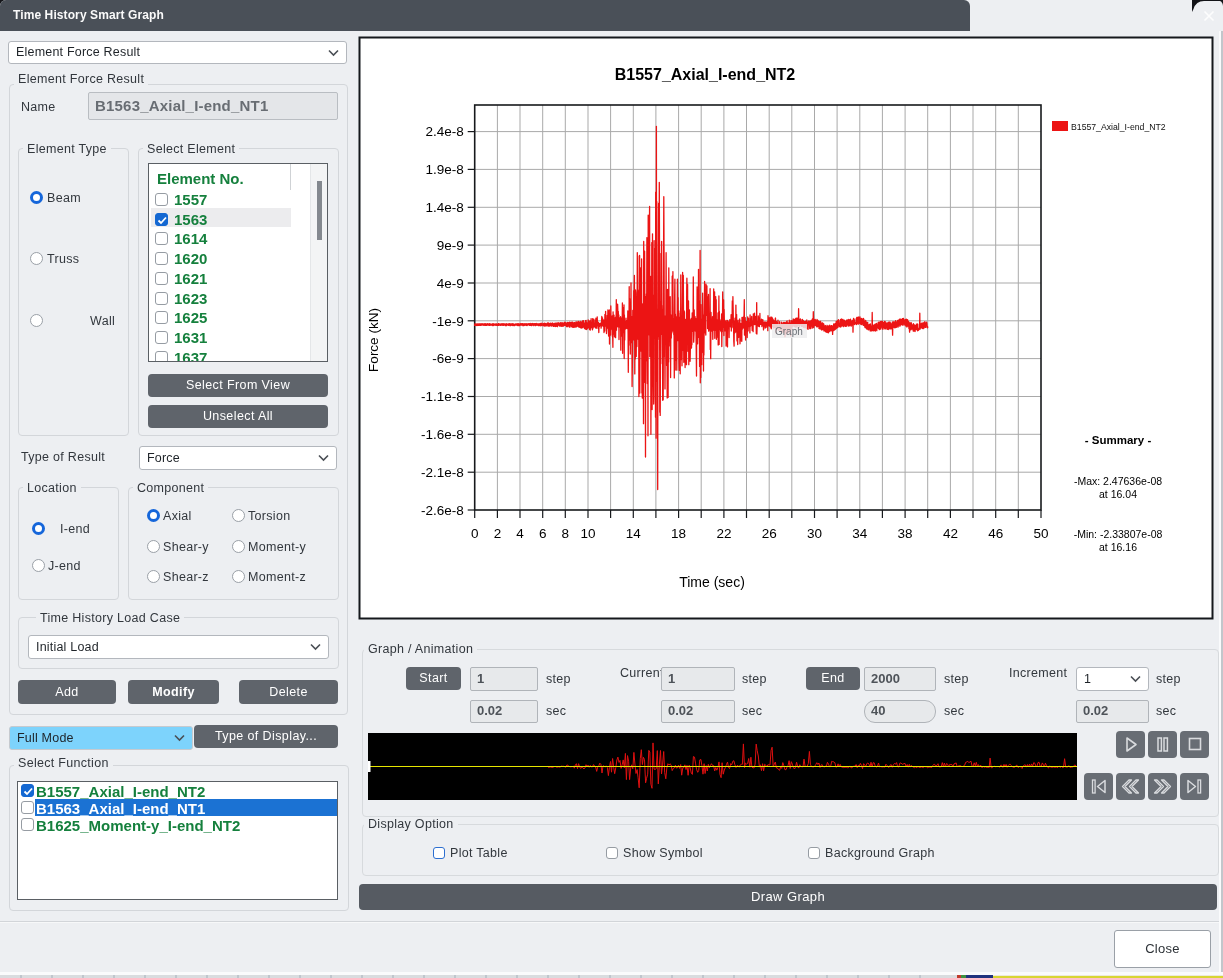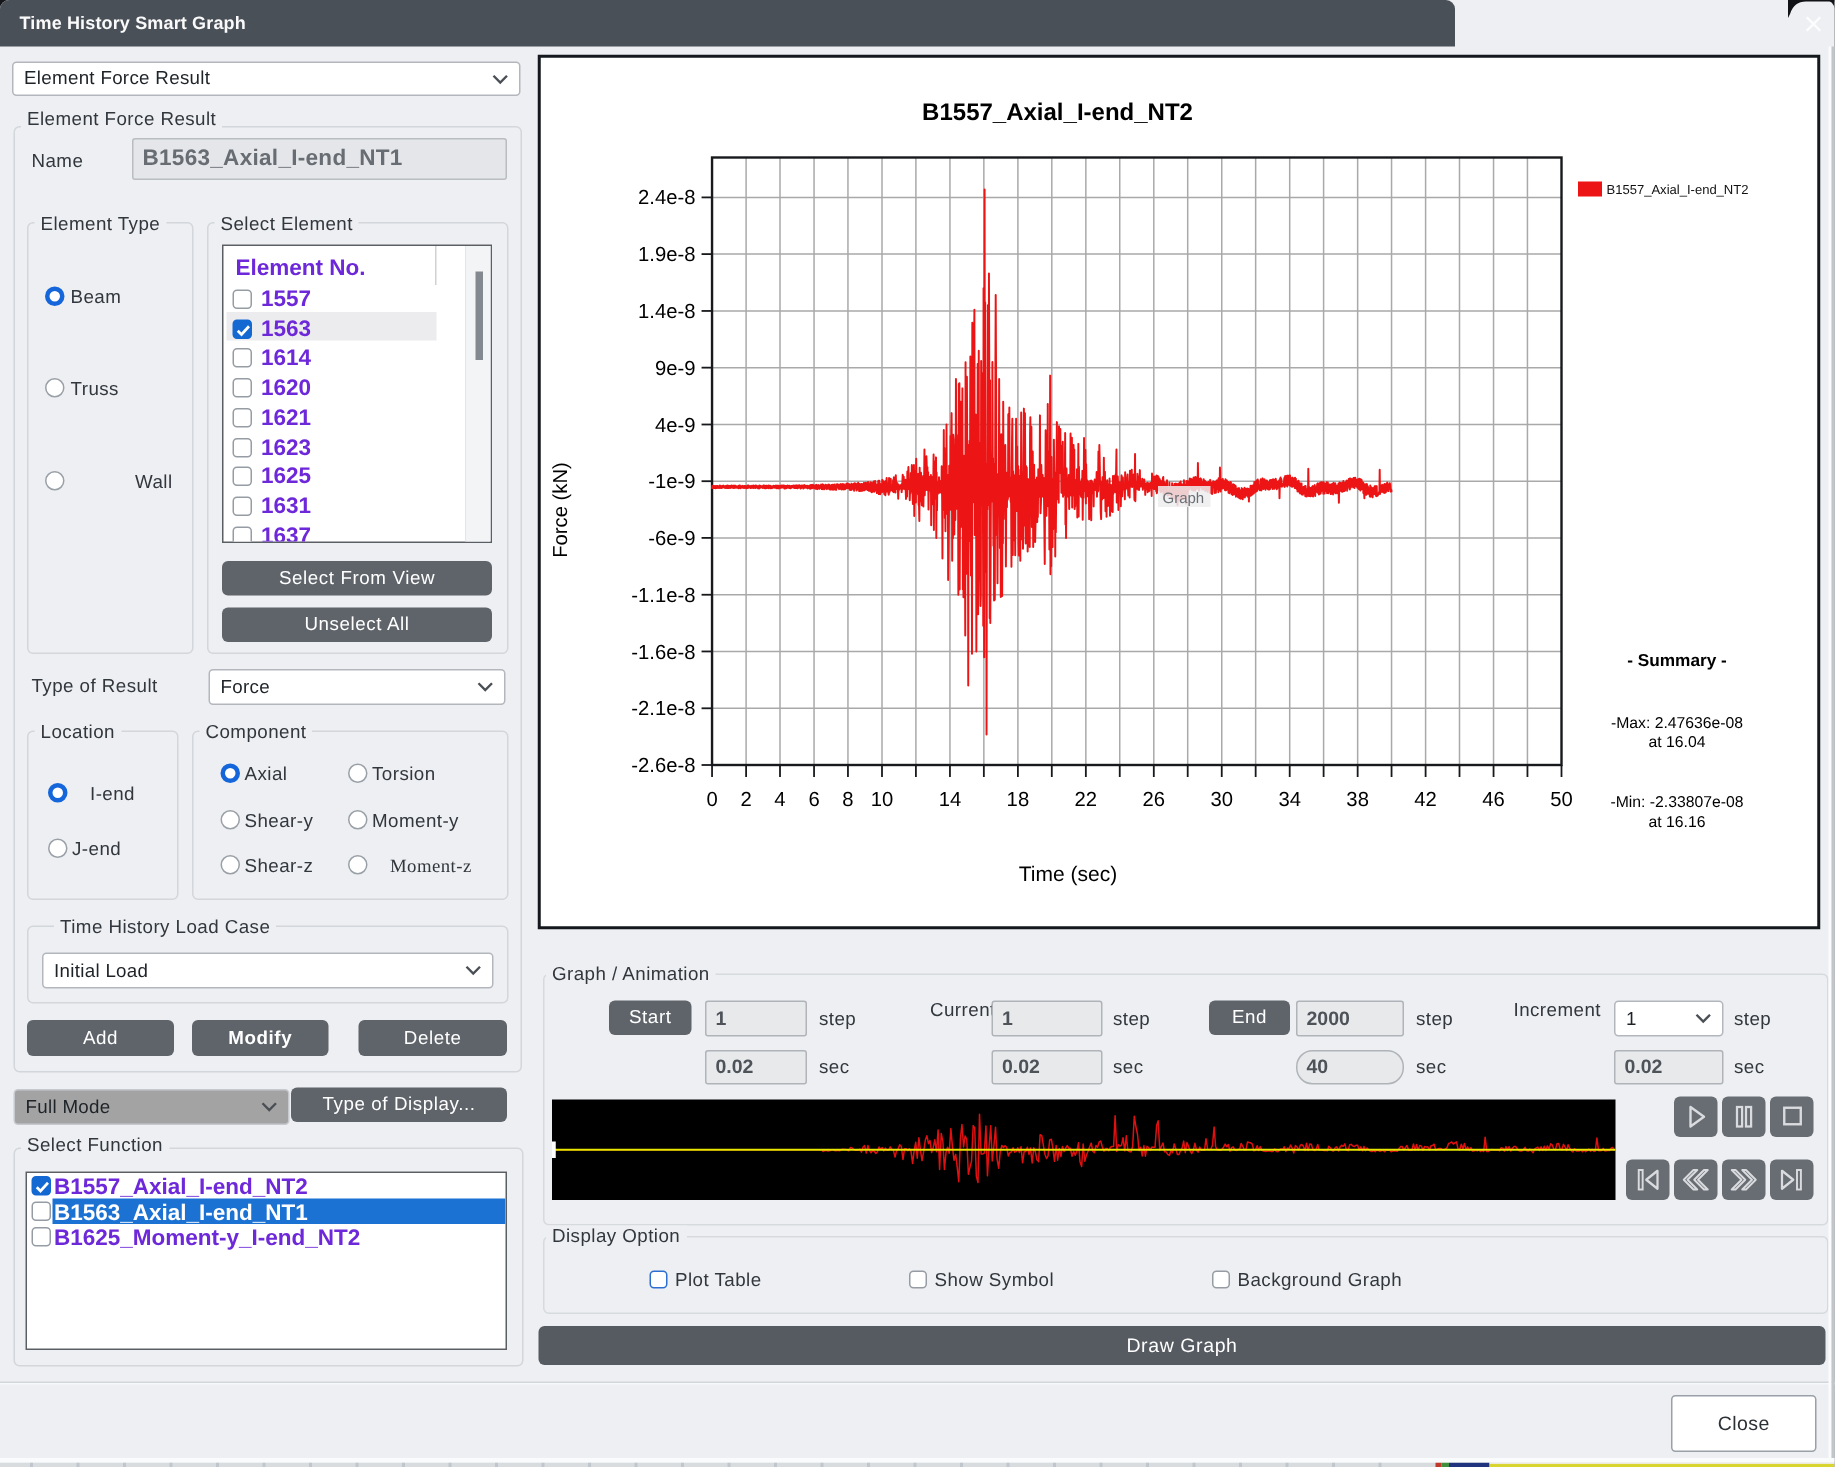--- a/index.html
+++ b/index.html
@@ -15,21 +15,21 @@
 .wcombo .tx{position:absolute;left:7px;top:0;letter-spacing:.2px;}
 .chev{position:absolute;right:7px;}
 .ginput{position:absolute;background:#e7e9eb;border:1px solid #b0b4b9;border-radius:2px;font-size:13px;font-weight:bold;color:#4e5359;}
 .ginput span{position:absolute;left:6px;}
 .radio{position:absolute;width:13px;height:13px;box-sizing:border-box;border-radius:50%;border:1.5px solid #9aa0a7;background:#fff;}
 .radio.sel{border:3.8px solid #1566da;}
 .cb{position:absolute;width:13px;height:13px;box-sizing:border-box;border:1.5px solid #969ca3;border-radius:3px;background:#fff;}
 .cb.on{background:#1468d2;border-color:#1468d2;}
 .cb.on svg{position:absolute;left:1px;top:2px;}
 .cb.focus{border-color:#2d6fd0;}
-.item{position:absolute;font-size:15px;font-weight:bold;color:#6d28d9;white-space:nowrap;}
+.item{position:absolute;font-size:15px;font-weight:bold;color:#15803d;white-space:nowrap;}
 svg{display:block;}
 </style></head>
 <body>
 <div id="dlg"></div>
 
 <svg class="abs" style="left:0;top:0" width="1223" height="978" viewBox="0 0 1223 978">
 
   <rect x="359.5" y="37.5" width="853" height="581" fill="#ffffff" stroke="#15181c" stroke-width="2"></rect>
   <text x="705" y="80" font-size="16" font-weight="bold" fill="#000" text-anchor="middle" font-family="Liberation Sans">B1557_Axial_I-end_NT2</text>
 
@@ -284,36 +284,36 @@
 <span class="lbl" style="left:163px;top:509px;">Axial</span>
 <span class="radio" style="left:232px;top:509px;"></span>
 <span class="lbl" style="left:248px;top:509px;">Torsion</span>
 <span class="radio" style="left:147px;top:540px;"></span>
 <span class="lbl" style="left:163px;top:540px;">Shear-y</span>
 <span class="radio" style="left:232px;top:540px;"></span>
 <span class="lbl" style="left:248px;top:540px;">Moment-y</span>
 <span class="radio" style="left:147px;top:570px;"></span>
 <span class="lbl" style="left:163px;top:570px;">Shear-z</span>
 <span class="radio" style="left:232px;top:570px;"></span>
-<span class="lbl" style="left:260px;top:570px;font-family:Liberation Serif, serif;">Moment-z</span>
+<span class="lbl" style="left:248px;top:570px;">Moment-z</span>
 
 <div class="gbox" style="left:18px;top:617px;width:319px;height:50px;"></div>
 <span class="glbl" style="left:36px;top:611px;">Time History Load Case</span>
 <div class="wcombo" style="left:28px;top:635px;width:299px;height:22px;">
     <span class="tx" style="line-height:22px;">Initial Load</span>
 <svg class="chev" style="top:7px" width="11" height="8" viewBox="0 0 11 8">
       <path d="M1 1.5 L5.5 6 L10 1.5" fill="none" stroke="#4a4f55" stroke-width="1.6"></path>
     </svg>
   </div>
 
 <div class="btn" style="left:18px;top:680px;width:98px;height:24px;line-height:24px;">Add</div>
 <div class="btn" style="left:128px;top:680px;width:91px;height:24px;line-height:24px;font-weight:bold;">Modify</div>
 <div class="btn" style="left:239px;top:680px;width:99px;height:24px;line-height:24px;">Delete</div>
 
-<div class="wcombo" style="left:9px;top:726px;width:182px;height:22px;background:#a3a3a3;border-color:#c6cacf;text-align:right;">
+<div class="wcombo" style="left:9px;top:726px;width:182px;height:22px;background:#7dd3fc;border-color:#c6cacf;text-align:right;">
     <span class="tx" style="line-height:22px;">Full Mode</span>
 <svg class="chev" style="top:7px" width="11" height="8" viewBox="0 0 11 8">
       <path d="M1 1.5 L5.5 6 L10 1.5" fill="none" stroke="#4a4f55" stroke-width="1.6"></path>
     </svg>
   </div>
 <div class="btn" style="left:194px;top:725px;width:144px;height:23px;line-height:23px;">Type of Display...</div>
 
 <div class="gbox" style="left:9px;top:765px;width:338px;height:144px;"></div>
 <span class="glbl" style="left:14px;top:756px;">Select Function</span>
 <div class="abs" style="left:17px;top:781px;width:321px;height:119px;background:#fff;border:1px solid #5a5f64;box-sizing:border-box;overflow:hidden;">

